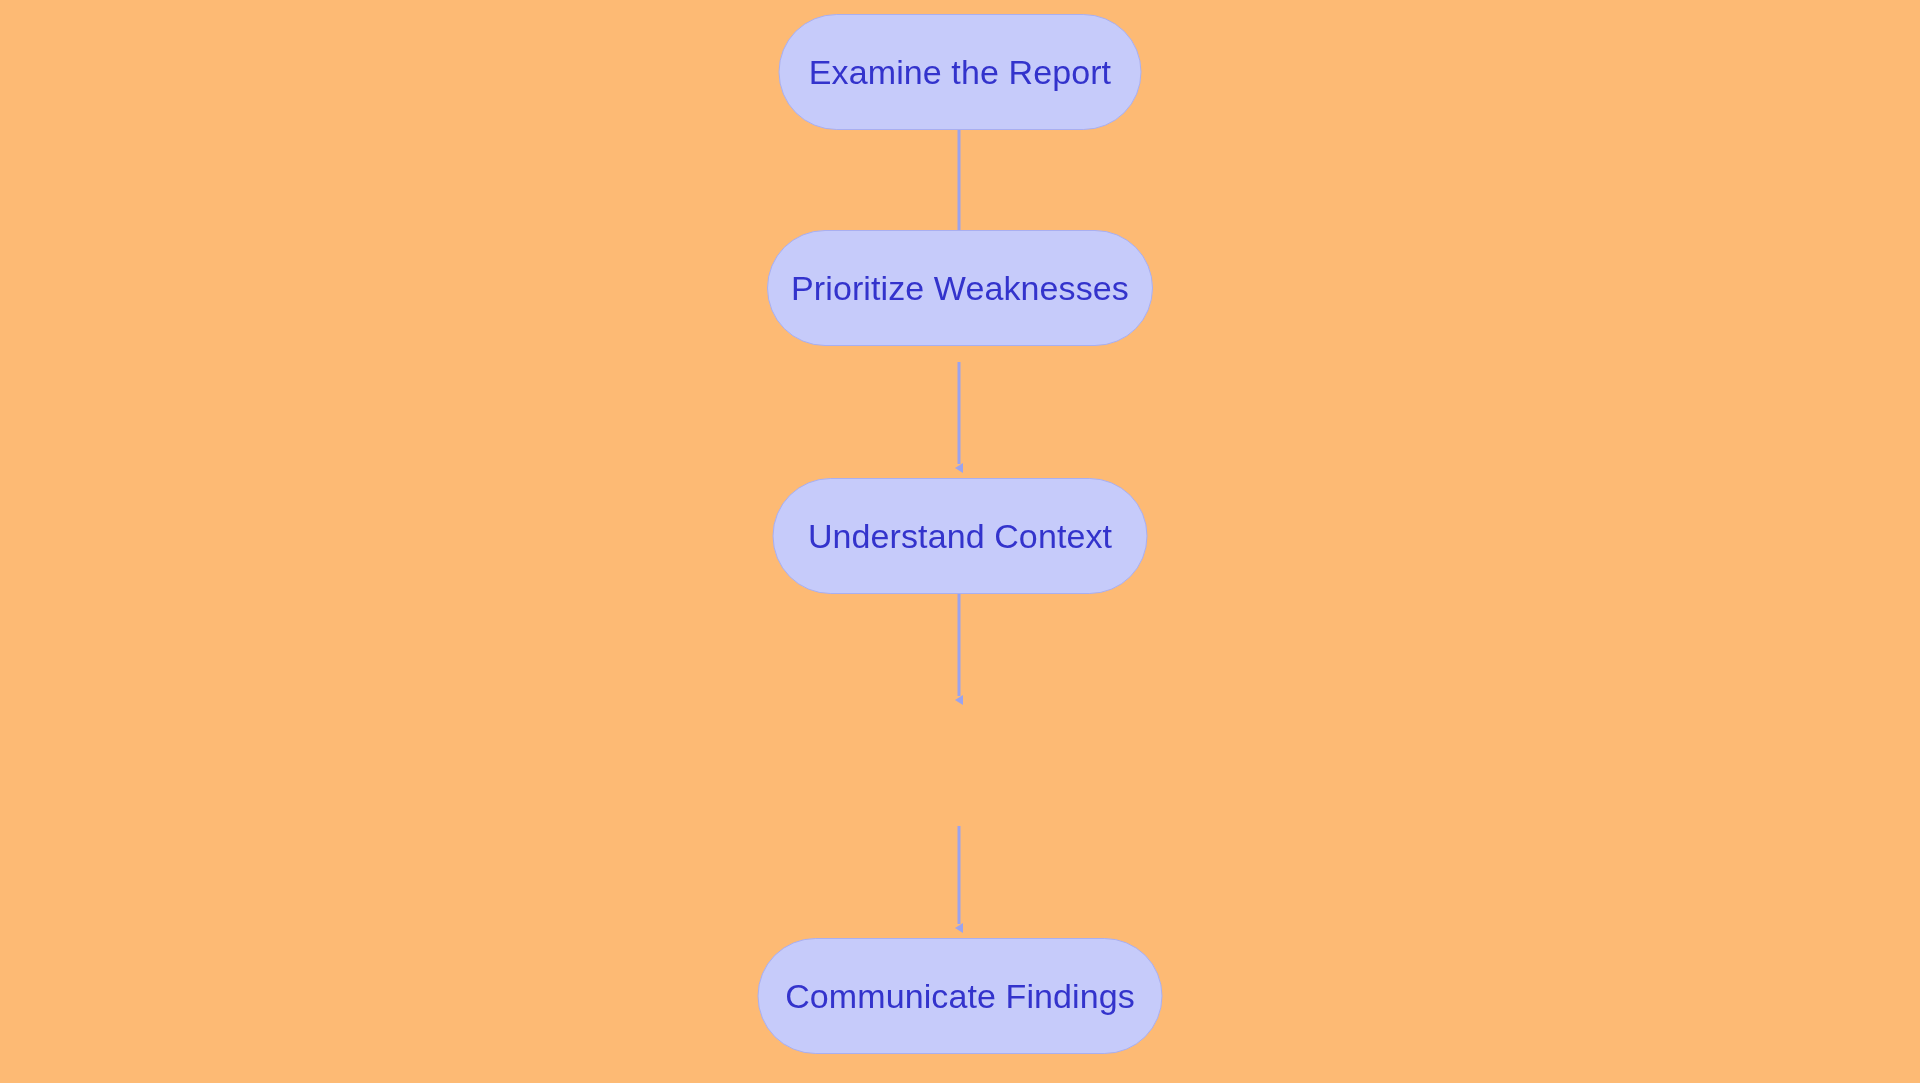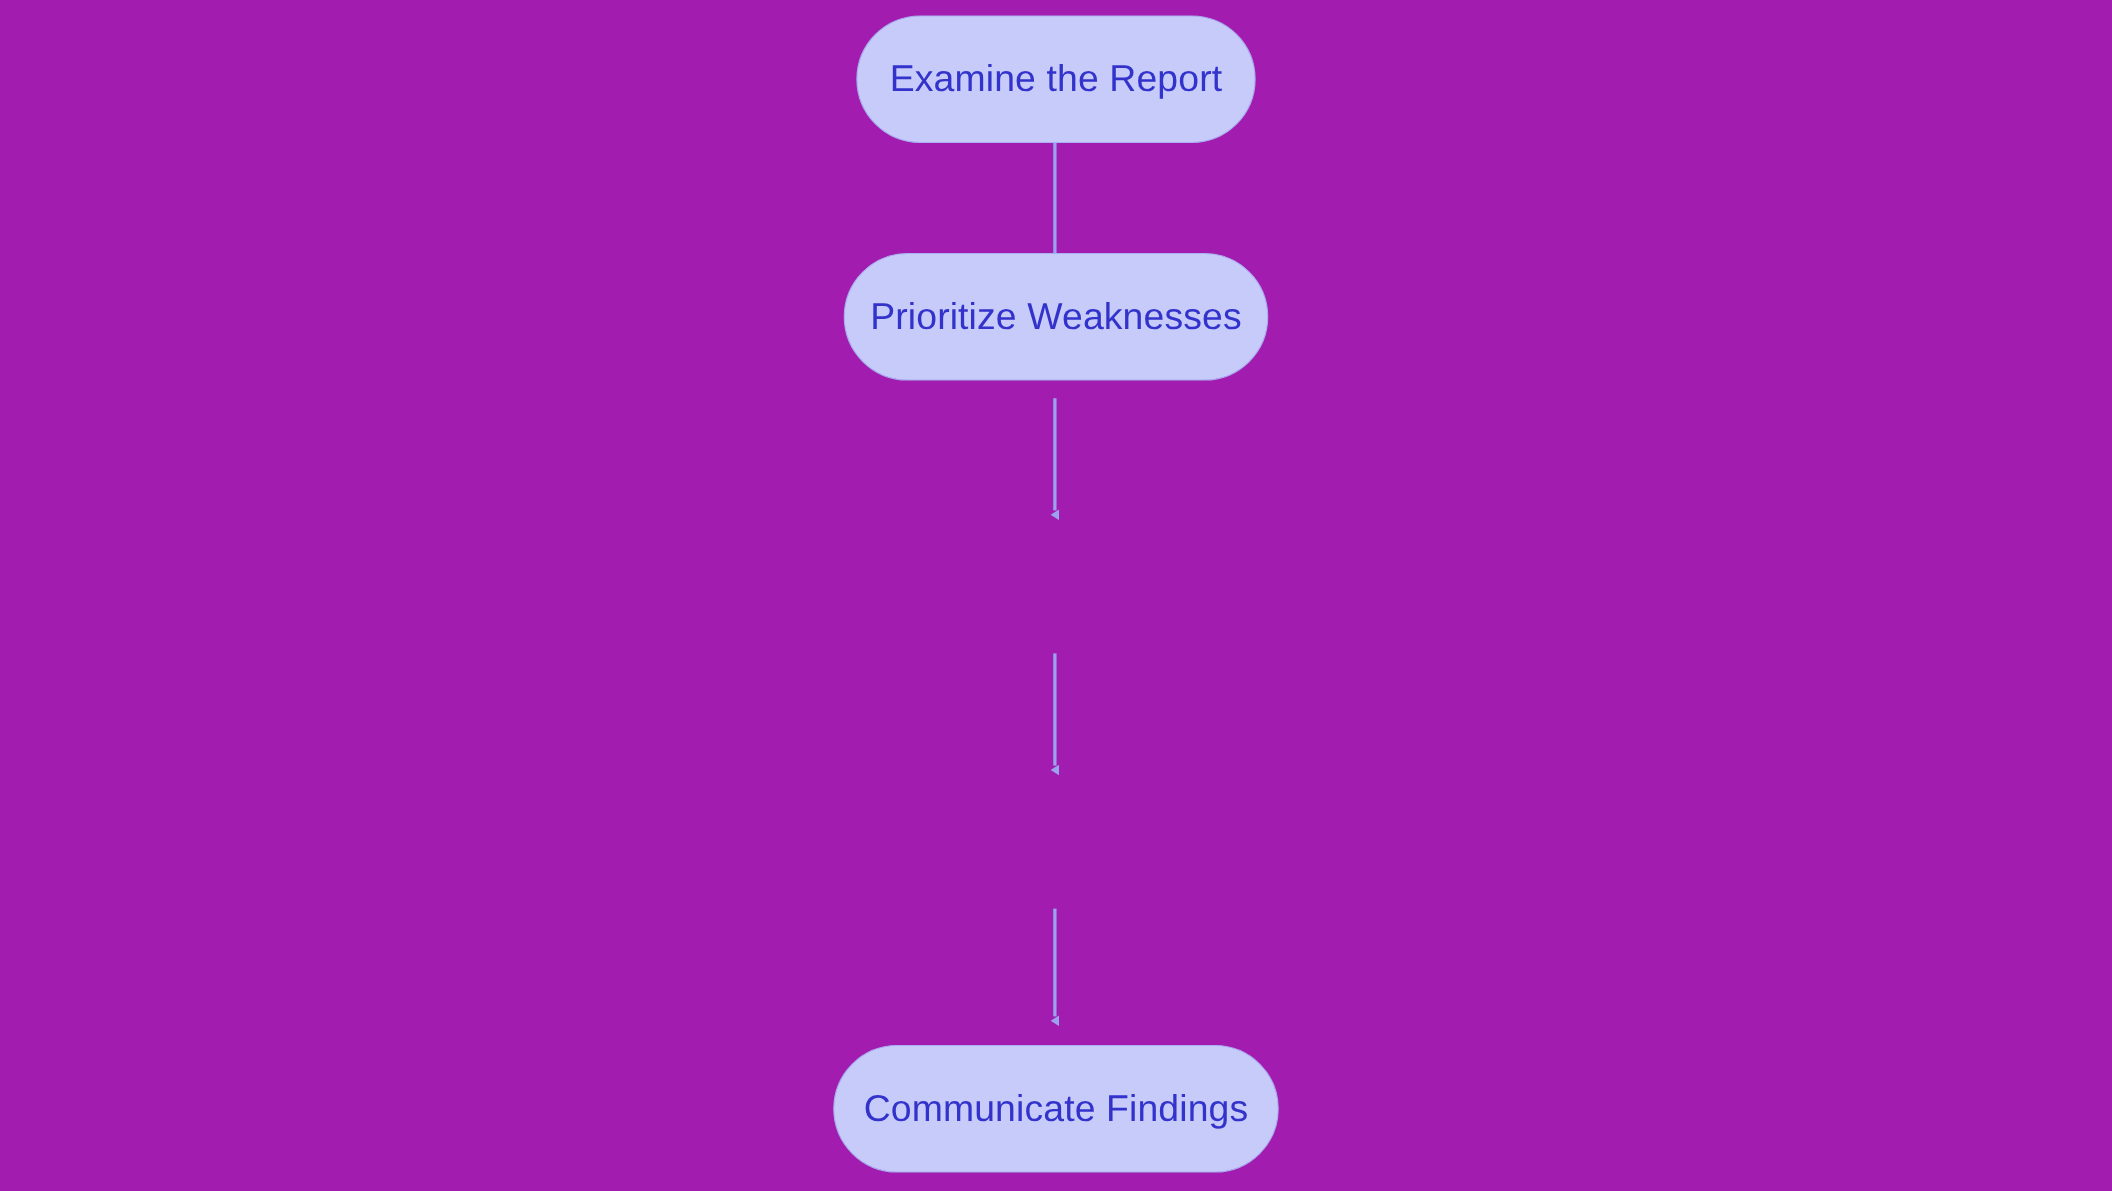--- a/index.html
+++ b/index.html
@@ -11,21 +11,21 @@
     width: 1920px;
     height: 1083px;
     overflow: hidden;
     font-family: "Liberation Sans", sans-serif;
   }
 
   #flowchart-canvas {
     position: relative;
     width: 1920px;
     height: 1083px;
-    background: #a21caf;
+    background: #fdba74;
   }
 
   
   #connector-layer {
     position: absolute;
     left: 0;
     top: 0;
     width: 1920px;
     height: 1083px;
     pointer-events: none;
@@ -63,21 +63,21 @@
     line-height: 1;
     white-space: nowrap;
     user-select: none;
   }
 
   
   .node-0 { width: 363px; top: 14px;  }
   .node-1 { width: 386px; top: 230px; }
   .node-2 { width: 375px; top: 478px; }
   .node-3 { width: 398px; top: 710px; }
-  .node-4 { width: 405px; top: 938px; margin-top: 12px; }
+  .node-4 { width: 405px; top: 938px; }
 </style>
 </head>
 <body>
 
 <div id="flowchart-canvas">
 
   <svg id="connector-layer" viewBox="0 0 1920 1083" width="1920" height="1083" xmlns="http://www.w3.org/2000/svg">
     <defs>
       <marker id="arrowhead" markerWidth="10" markerHeight="8" refX="1" refY="4" orient="auto" markerUnits="userSpaceOnUse">
         <polygon points="0,0 10,0 5,8" fill="#9AA3EE"></polygon>
@@ -104,20 +104,23 @@
   <div id="node-stack">
 
     <div class="flow-node node-0">
       <span class="flow-node-label">Examine the Report</span>
     </div>
 
     <div class="flow-node node-1">
       <span class="flow-node-label">Prioritize Weaknesses</span>
     </div>
 
+    <div class="flow-node node-2">
+      <span class="flow-node-label">Understand Context</span>
+    </div>
 
 
     <div class="flow-node node-4">
       <span class="flow-node-label">Communicate Findings</span>
     </div>
 
   </div>
 </div>
 
 </body></html>

